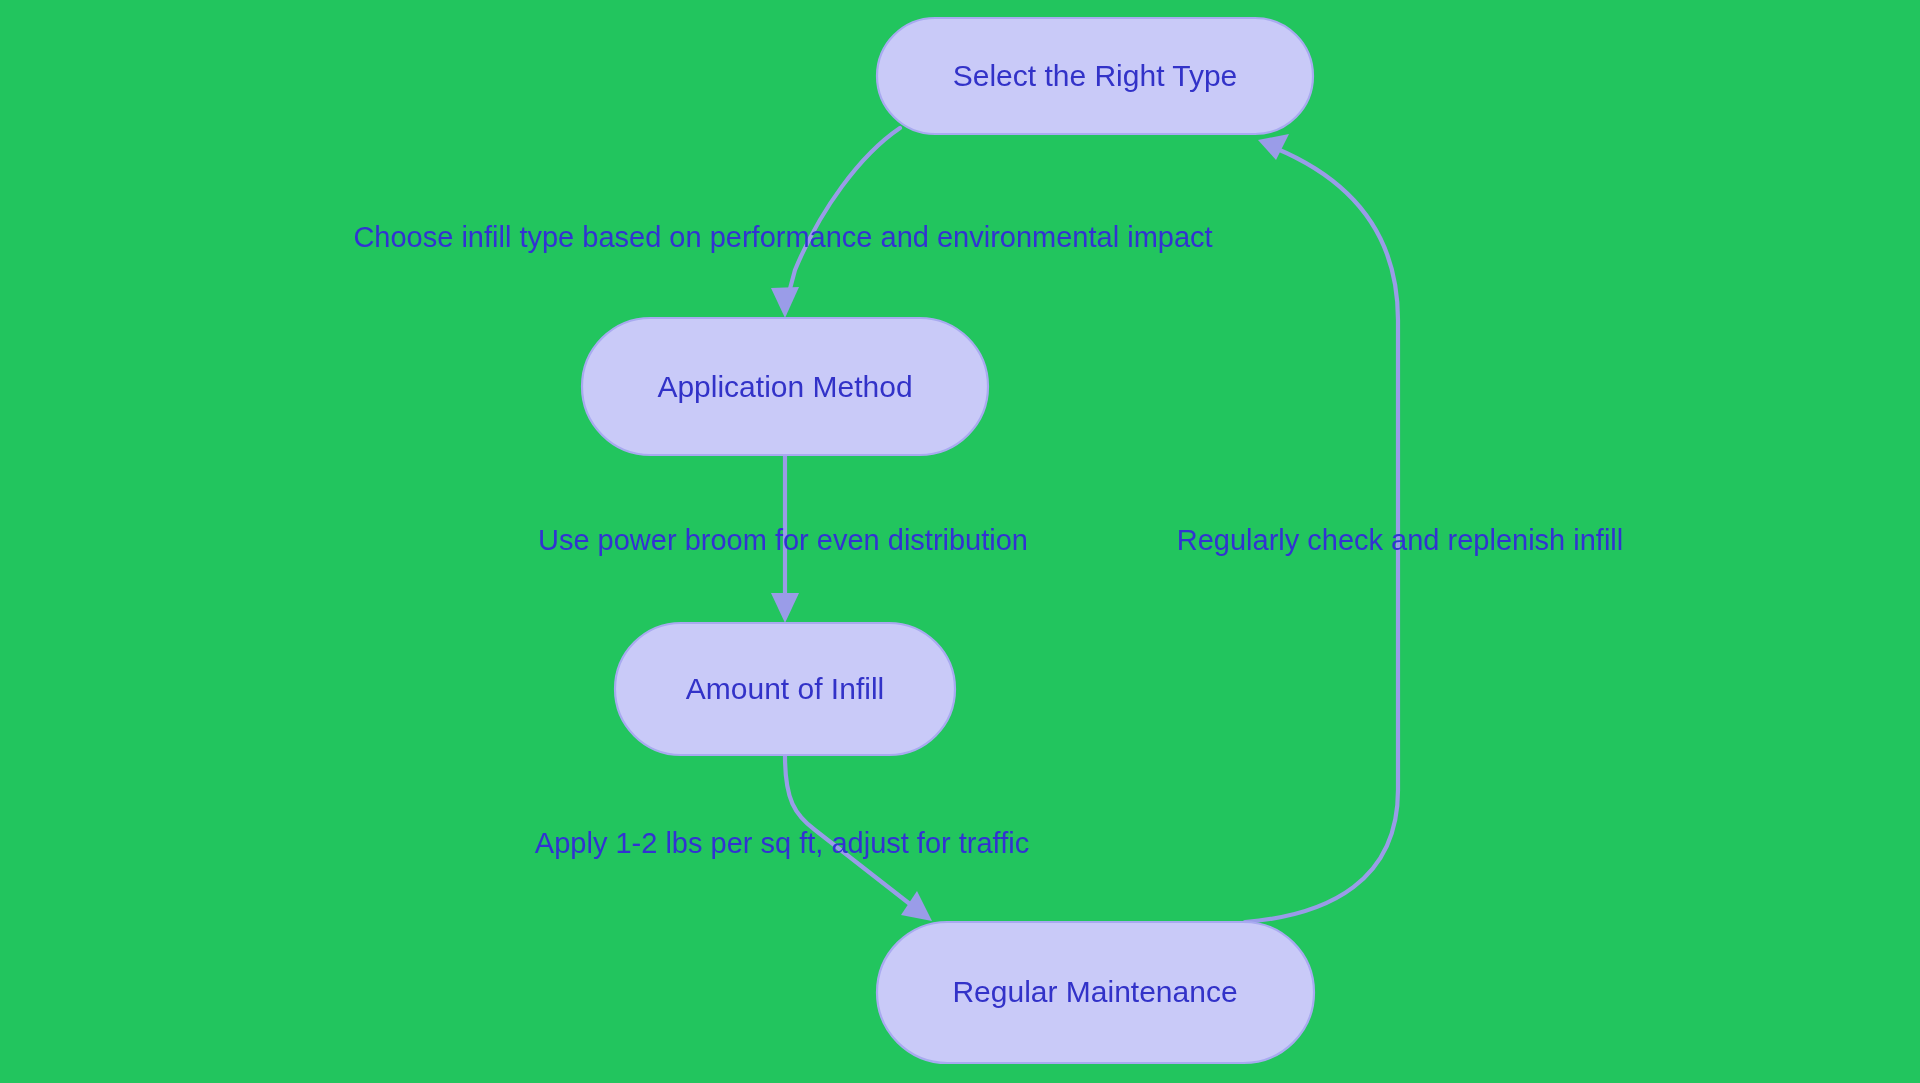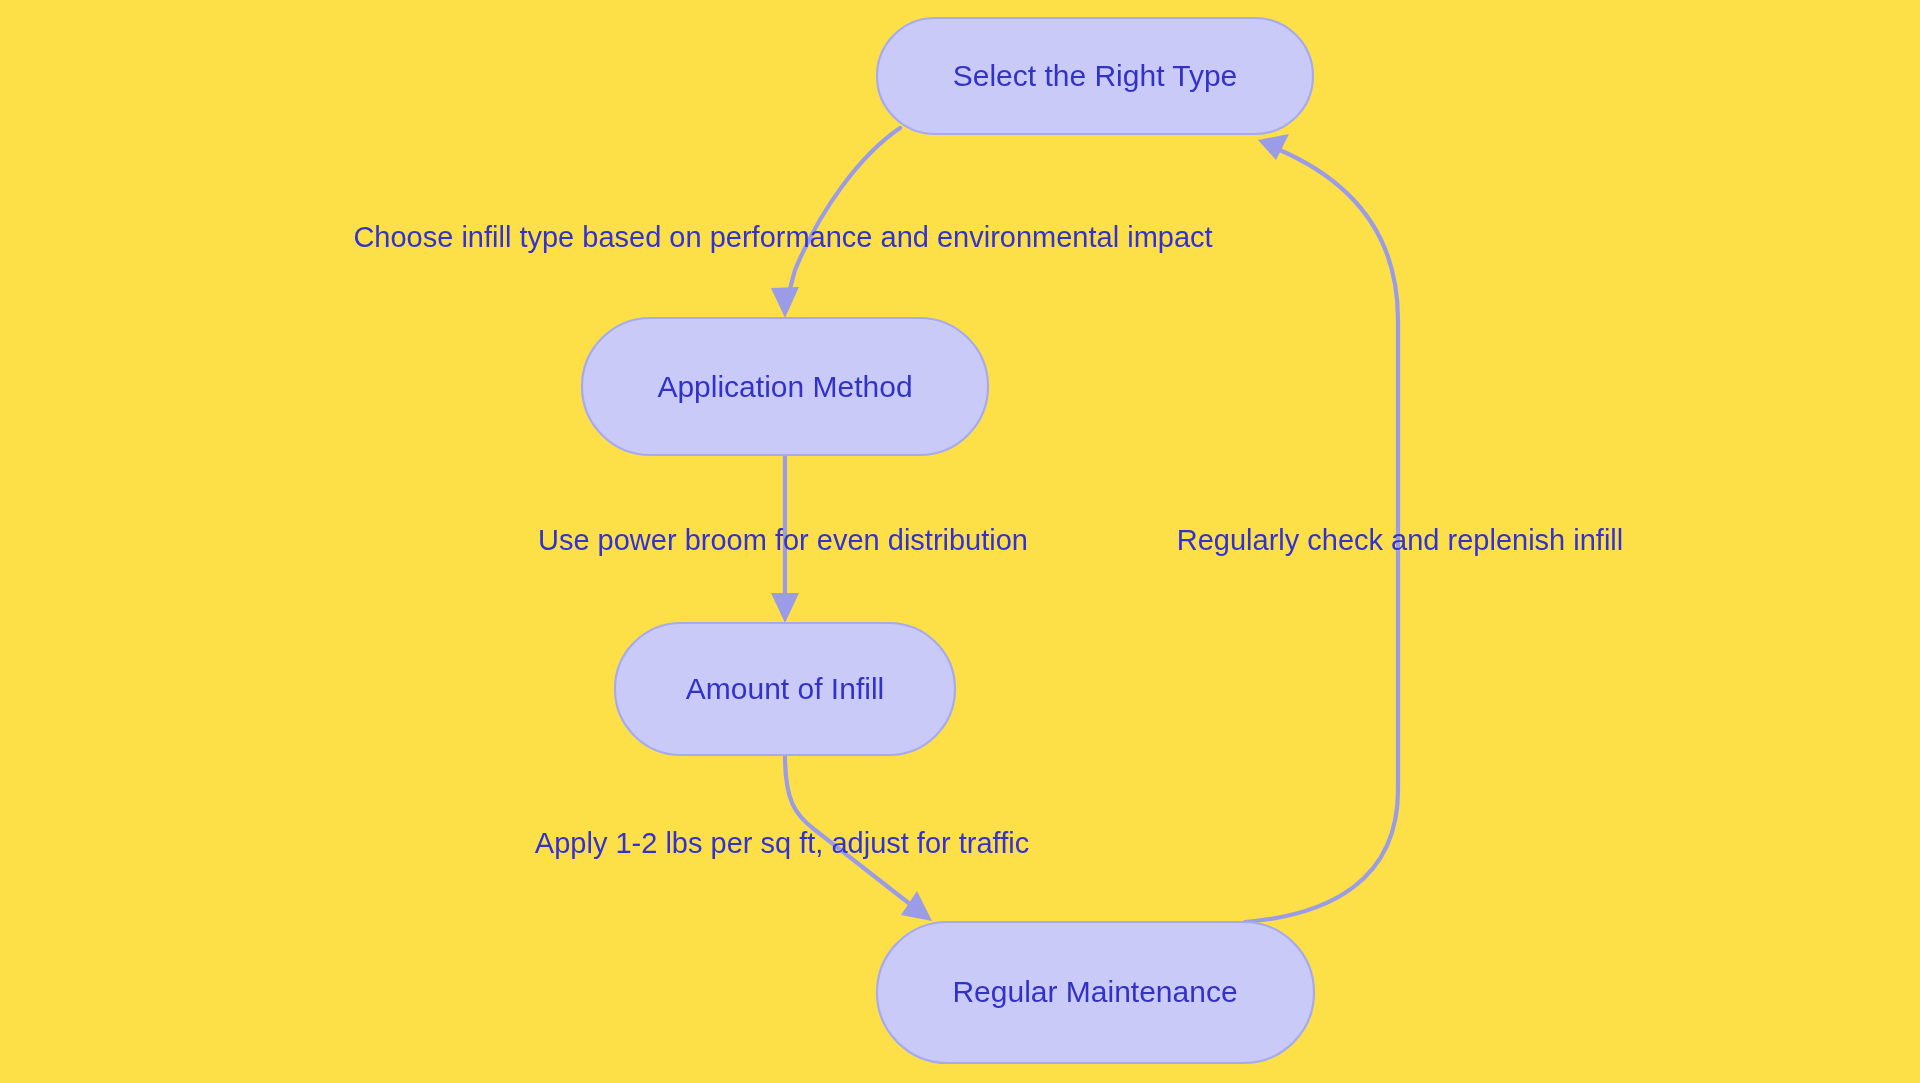--- a/index.html
+++ b/index.html
@@ -11,21 +11,21 @@
   body {
     width: 1920px;
     height: 1083px;
     font-family: "Liberation Sans", sans-serif;
     overflow: hidden;
   }
   #diagram-root {
     position: relative;
     width: 1920px;
     height: 1083px;
-    background: #fde047;
+    background: #22c55e;
   }
   #flow-svg {
     position: absolute;
     left: 0;
     top: 0;
     width: 1920px;
     height: 1083px;
   }
   .node-shape {
     fill: #c9caf8;

